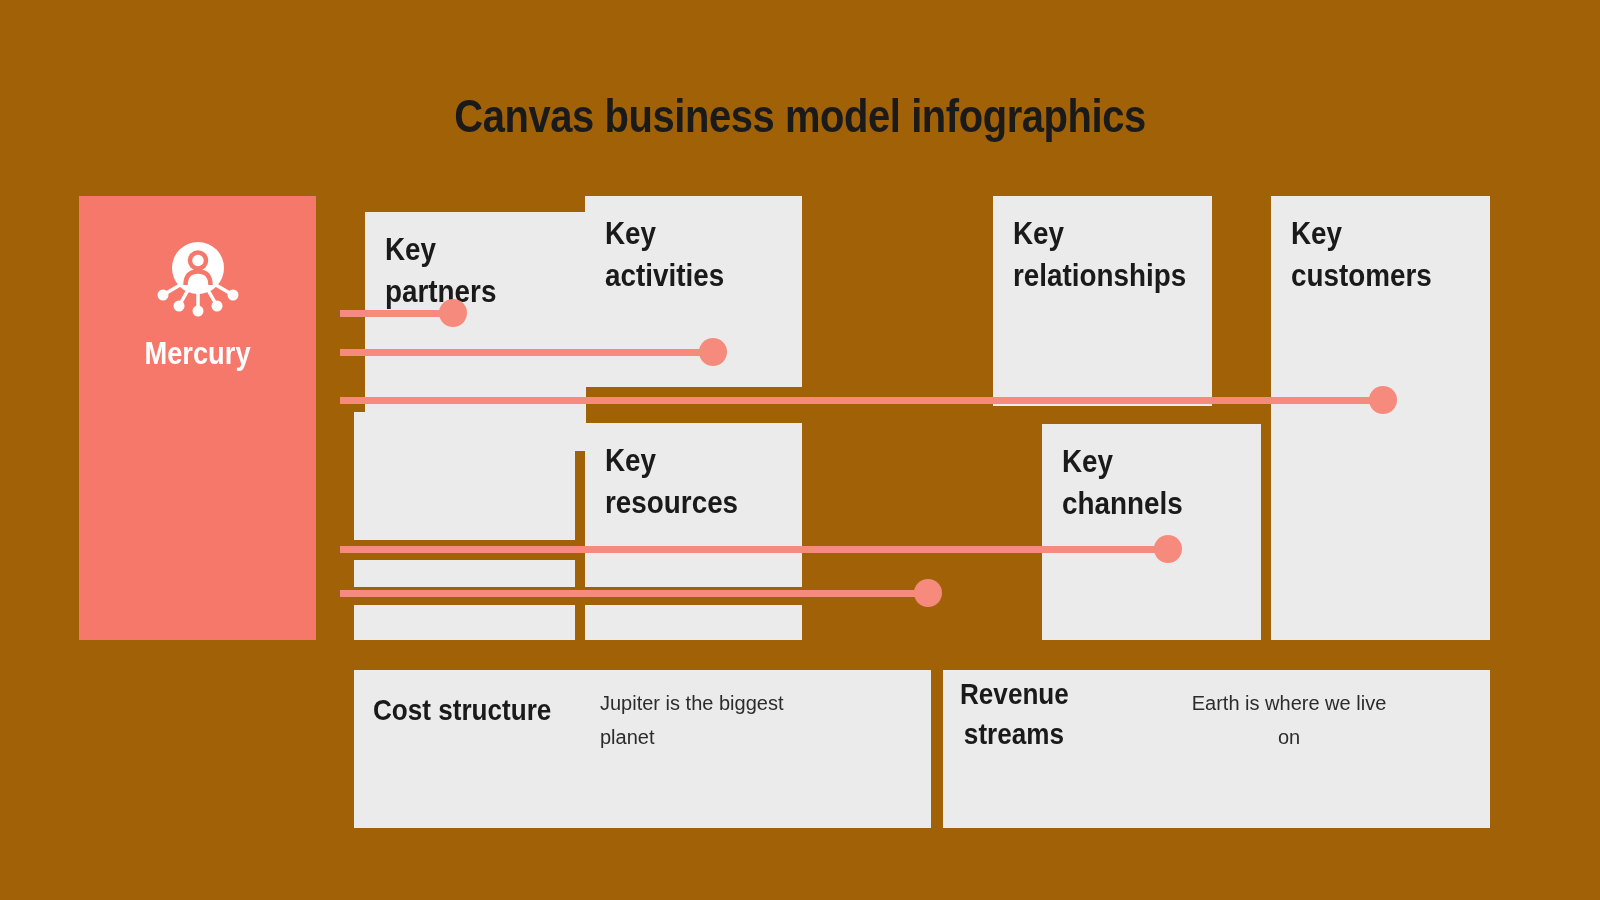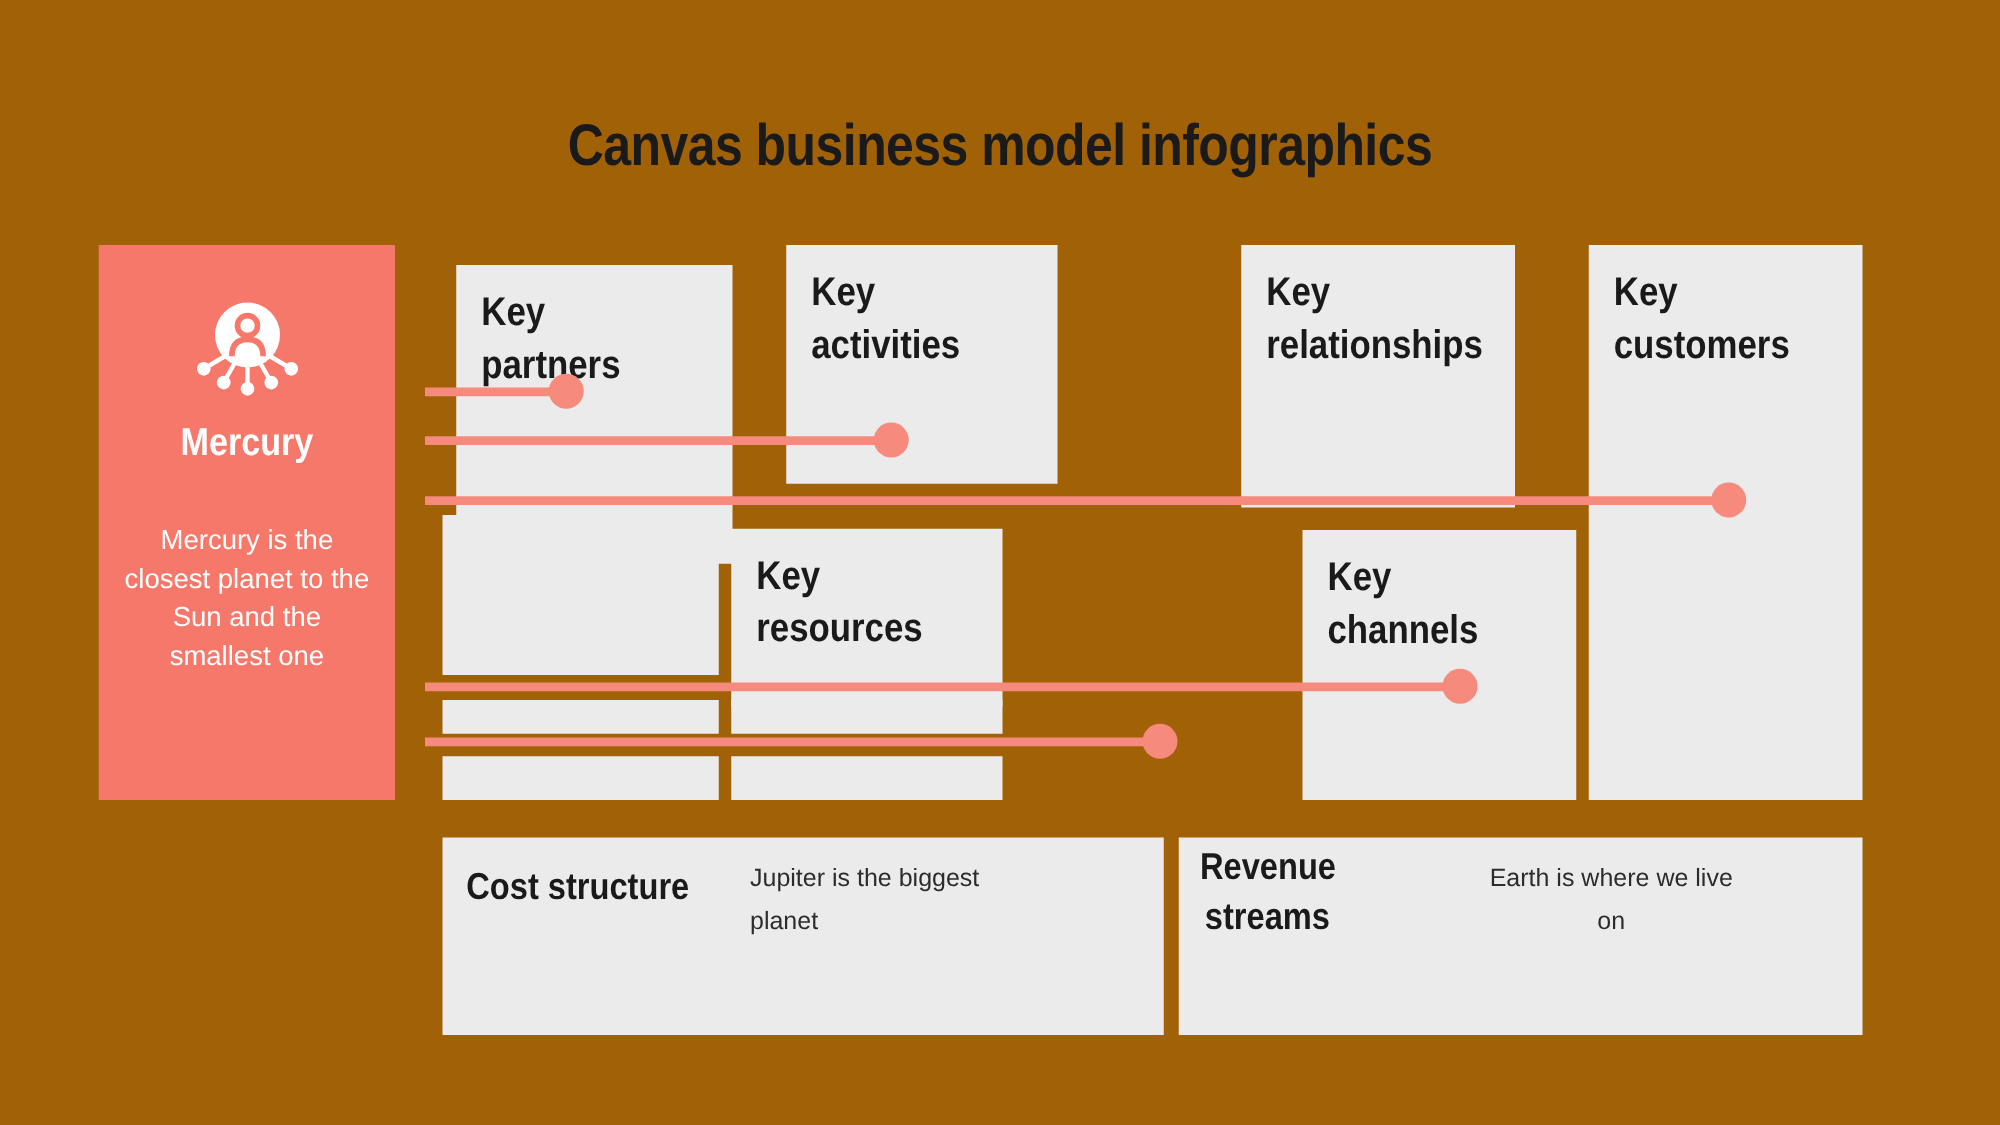--- a/index.html
+++ b/index.html
@@ -57,21 +57,21 @@
 
   <div class="title">Canvas business model infographics</div>
 
   <div class="gbox" style="left:354px; top:212px; width:221px; height:239px;margin-left:11px;">
     <span class="label">Key partners</span>
   </div>
   <div class="gbox" style="left:354px; top:412px; width:221px; height:128px;"></div>
   <div class="gbox" style="left:354px; top:560px; width:221px; height:27px;"></div>
   <div class="gbox" style="left:354px; top:605px; width:221px; height:35px;"></div>
 
-  <div class="gbox" style="left:585px; top:196px; width:217px; height:191px;margin-left:44px;">
+  <div class="gbox" style="left:585px; top:196px; width:217px; height:191px;">
     <span class="label">Key activities</span>
   </div>
   <div class="gbox" style="left:585px; top:423px; width:217px; height:142px;">
     <span class="label">Key resources</span>
   </div>
   <div class="gbox" style="left:585px; top:560px; width:217px; height:27px;"></div>
   <div class="gbox" style="left:585px; top:605px; width:217px; height:35px;"></div>
 
 
   <div class="gbox" style="left:993px; top:196px; width:219px; height:210px;">
@@ -108,21 +108,20 @@
         <path class="ic-stroke" d="M35.5 47 Q35.5 33.5 48 33.5 Q60.5 33.5 60.5 47" stroke-width="4.5"></path>
         <path class="ic-line-w" d="M30 47 L13 57 M38 52 L29 68 M48 55 L48 72 M58 52 L67 68 M66 47 L83 57" stroke-width="3.5"></path>
         <circle class="ic-fill-w" cx="13" cy="57" r="5.5"></circle>
         <circle class="ic-fill-w" cx="29" cy="68" r="5.5"></circle>
         <circle class="ic-fill-w" cx="48" cy="73" r="5.5"></circle>
         <circle class="ic-fill-w" cx="67" cy="68" r="5.5"></circle>
         <circle class="ic-fill-w" cx="83" cy="57" r="5.5"></circle>
       </svg>
     </div>
     <div class="card-heading">Mercury</div>
-    <div class="card-desc">Mercury is the closest planet to the Sun and the smallest one</div>
   </div>
 
   <div class="bbox" style="left:354px; width:577px;">
     <span class="blabel one-line" style="left:19px; top:20px;">Cost structure</span>
     <span class="btext" style="left:246px; top:16px;">Jupiter is the biggest planet</span>
   </div>
   <div class="bbox" style="left:943px; width:547px;text-align:center;">
     <span class="blabel two-line" style="left:17px; top:4px;">Revenue streams</span>
     <span class="btext" style="left:240px; top:16px;">Earth is where we live on</span>
   </div>

